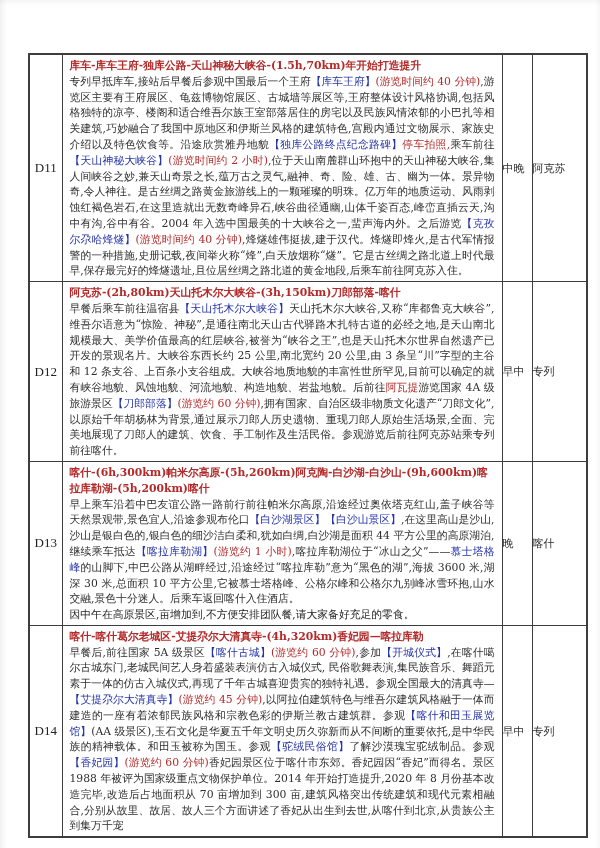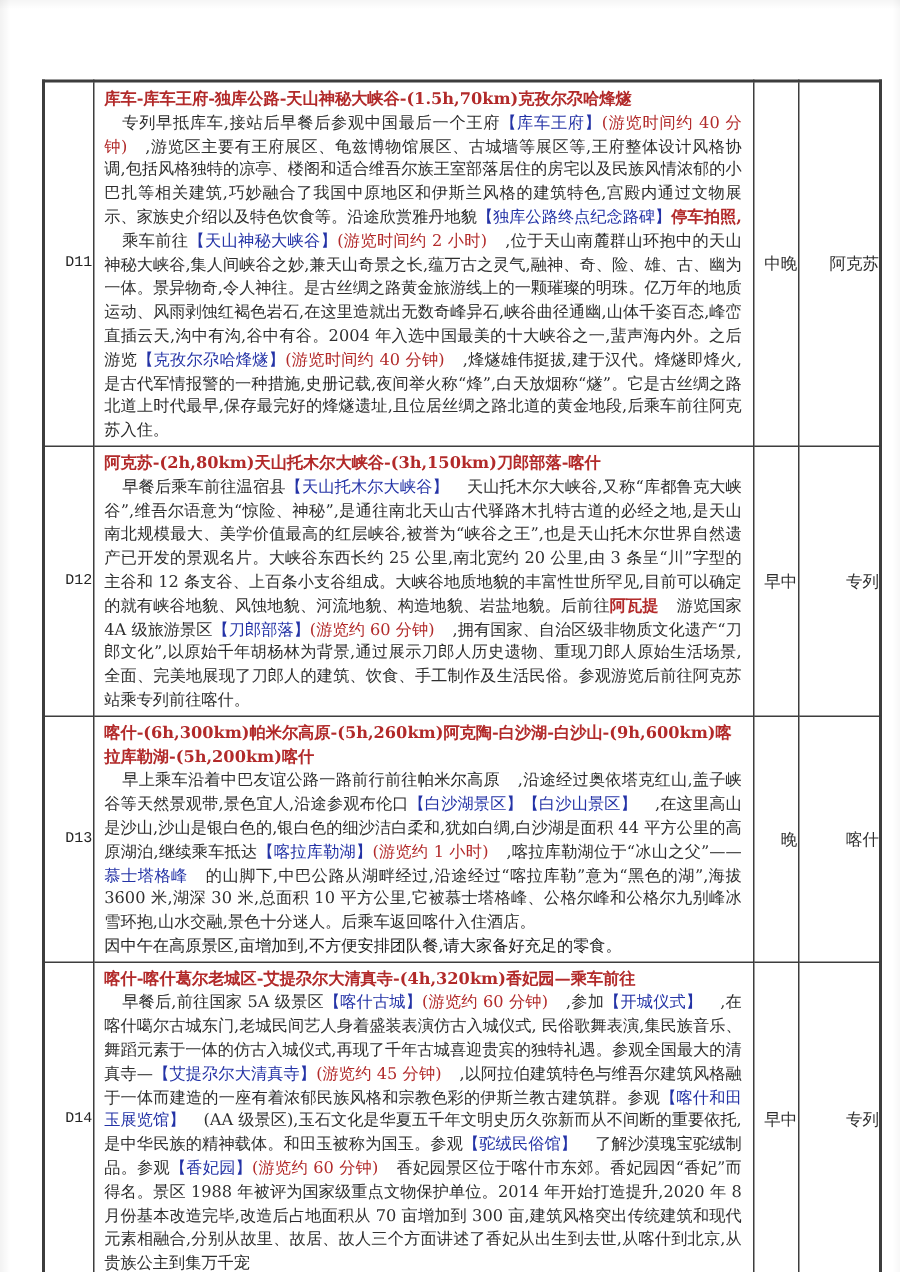--- a/index.html
+++ b/index.html
@@ -21,62 +21,62 @@
     position:absolute;left:28px;top:53px;width:558px;
     border-collapse:collapse;table-layout:fixed;
     border:2px solid var(--border,#3d3d3d);
   }
   td{
     border:1px solid var(--border,#3d3d3d);
     padding:0;vertical-align:middle;
     color:var(--body-text,#2e2e2e);
   }
   td.day{
-    text-align:right;font-size:10px;color:#222;
-    font-family:Liberation Mono, monospace;
+    text-align:center;font-size:13px;color:#222;
+    font-family:Liberation Serif, serif;
   }
   td.content{
     vertical-align:top;padding:3px 7px 2px 7px;
     font-size:10.8px;line-height:15.8px;text-align:justify;
   }
   td.meals,td.stay{
-    text-align:right;font-size:11px;line-height:17px;
+    text-align:left;font-size:11px;line-height:17px;
     word-break:break-all;
     margin-left:21px;
   }
   .row-title{
     color:var(--title-red,#b22a2a);font-weight:bold;
     font-size:10.8px;line-height:15.8px;text-align:left;
   }
   .para{margin:0;}
-  .seg-normal{color:var(--body-text,#2e2e2e);margin-left:12px;}
+  .seg-normal{color:var(--body-text,#2e2e2e);}
   .seg-blue-bold{color:var(--highlight-blue,#2433a6);font-weight:normal;}
   .seg-red{color:var(--title-red,#b22a2a);margin-top:31px;}
-  .seg-red-bold{color:var(--title-red,#b22a2a);font-weight:bold;}
+  .seg-red-bold{color:var(--title-red,#b22a2a);font-weight:normal;}
   .seg-black-bold{color:#1d1d1d;font-weight:normal;}
   
   tr.r0{height:221px;} tr.r1{height:176px;} tr.r2{height:158px;} tr.r3{height:184px;}
   col.c-day{width:33px;} col.c-content{width:440px;} col.c-meals{width:30px;} col.c-stay{width:55px;}
 </style>
 </head>
 <body>
 
 <div class="page">
   <table class="itinerary">
     <colgroup>
       <col class="c-day">
         <col class="c-content">
         <col class="c-meals">
         <col class="c-stay">
     </colgroup>
     <tbody id="rows">
         <tr class="r0">
           <td class="day">D11</td>
           <td class="content">
-            <div class="row-title">库车-库车王府-独库公路-天山神秘大峡谷-(1.5h,70km)克孜尔尕哈烽燧</div>
+            <div class="row-title">库车-库车王府-独库公路-天山神秘大峡谷-(1.5h,70km)年开始打造提升</div>
             <div class="para"><span class="seg-normal">专列早抵库车,接站后早餐后参观中国最后一个王府</span><span class="seg-blue-bold">【库车王府】</span><span class="seg-red">(游览时间约 40 分钟)</span><span class="seg-normal">,游览区主要有王府展区、龟兹博物馆展区、古城墙等展区等,王府整体设计风格协调,包括风格独特的凉亭、楼阁和适合维吾尔族王室部落居住的房宅以及民族风情浓郁的小巴扎等相关建筑,巧妙融合了我国中原地区和伊斯兰风格的建筑特色,宫殿内通过文物展示、家族史介绍以及特色饮食等。沿途欣赏雅丹地貌</span><span class="seg-blue-bold">【独库公路终点纪念路碑】</span><span class="seg-red-bold">停车拍照,</span><span class="seg-normal">乘车前往</span><span class="seg-blue-bold">【天山神秘大峡谷】</span><span class="seg-red">(游览时间约 2 小时)</span><span class="seg-normal">,位于天山南麓群山环抱中的天山神秘大峡谷,集人间峡谷之妙,兼天山奇景之长,蕴万古之灵气,融神、奇、险、雄、古、幽为一体。景异物奇,令人神往。是古丝绸之路黄金旅游线上的一颗璀璨的明珠。亿万年的地质运动、风雨剥蚀红褐色岩石,在这里造就出无数奇峰异石,峡谷曲径通幽,山体千姿百态,峰峦直插云天,沟中有沟,谷中有谷。2004 年入选中国最美的十大峡谷之一,蜚声海内外。之后游览</span><span class="seg-blue-bold">【克孜尔尕哈烽燧】</span><span class="seg-red">(游览时间约 40 分钟)</span><span class="seg-normal">,烽燧雄伟挺拔,建于汉代。烽燧即烽火,是古代军情报警的一种措施,史册记载,夜间举火称“烽”,白天放烟称“燧”。它是古丝绸之路北道上时代最早,保存最完好的烽燧遗址,且位居丝绸之路北道的黄金地段,后乘车前往阿克苏入住。</span></div>
           </td>
           <td class="meals">中晚</td>
           <td class="stay">阿克苏</td>
         </tr>
         <tr class="r1">
           <td class="day">D12</td>
           <td class="content">
             <div class="row-title">阿克苏-(2h,80km)天山托木尔大峡谷-(3h,150km)刀郎部落-喀什</div>
             <div class="para"><span class="seg-normal">早餐后乘车前往温宿县</span><span class="seg-blue-bold">【天山托木尔大峡谷】</span><span class="seg-normal">天山托木尔大峡谷,又称“库都鲁克大峡谷”,维吾尔语意为“惊险、神秘”,是通往南北天山古代驿路木扎特古道的必经之地,是天山南北规模最大、美学价值最高的红层峡谷,被誉为“峡谷之王”,也是天山托木尔世界自然遗产已开发的景观名片。大峡谷东西长约 25 公里,南北宽约 20 公里,由 3 条呈“川”字型的主谷和 12 条支谷、上百条小支谷组成。大峡谷地质地貌的丰富性世所罕见,目前可以确定的就有峡谷地貌、风蚀地貌、河流地貌、构造地貌、岩盐地貌。后前往</span><span class="seg-red-bold">阿瓦提</span><span class="seg-normal">游览国家 4A 级旅游景区</span><span class="seg-blue-bold">【刀郎部落】</span><span class="seg-red">(游览约 60 分钟)</span><span class="seg-normal">,拥有国家、自治区级非物质文化遗产“刀郎文化”,以原始千年胡杨林为背景,通过展示刀郎人历史遗物、重现刀郎人原始生活场景,全面、完美地展现了刀郎人的建筑、饮食、手工制作及生活民俗。参观游览后前往阿克苏站乘专列前往喀什。</span></div>
@@ -90,21 +90,21 @@
             <div class="row-title">喀什-(6h,300km)帕米尔高原-(5h,260km)阿克陶-白沙湖-白沙山-(9h,600km)喀拉库勒湖-(5h,200km)喀什</div>
             <div class="para"><span class="seg-normal">早上乘车沿着中巴友谊公路一路前行前往</span><span class="seg-black-bold">帕米尔高原</span><span class="seg-normal">,沿途经过奥依塔克红山,盖子峡谷等天然景观带,景色宜人,沿途参观布伦口</span><span class="seg-blue-bold">【白沙湖景区】【白沙山景区】</span><span class="seg-normal">,在这里高山是沙山,沙山是银白色的,银白色的细沙洁白柔和,犹如白绸,白沙湖是面积 44 平方公里的高原湖泊,继续乘车抵达</span><span class="seg-blue-bold">【喀拉库勒湖】</span><span class="seg-red">(游览约 1 小时)</span><span class="seg-normal">,喀拉库勒湖位于“冰山之父”——</span><span class="seg-blue-bold">慕士塔格峰</span><span class="seg-normal">的山脚下,中巴公路从湖畔经过,沿途经过“喀拉库勒”意为“黑色的湖”,海拔 3600 米,湖深 30 米,总面积 10 平方公里,它被慕士塔格峰、公格尔峰和公格尔九别峰冰雪环抱,山水交融,景色十分迷人。后乘车返回喀什入住酒店。</span></div>
             <div class="para"><span class="seg-black-bold">因中午在高原景区,亩增加到,不方便安排团队餐,请大家备好充足的零食。</span></div>
           </td>
           <td class="meals">晚</td>
           <td class="stay">喀什</td>
         </tr>
         <tr class="r3">
           <td class="day">D14</td>
           <td class="content">
-            <div class="row-title">喀什-喀什葛尔老城区-艾提尕尔大清真寺-(4h,320km)香妃园—乘车前往</div>
+            <div class="row-title">喀什-喀什葛尔老城区-艾提尕尔大清真寺-(4h,320km)香妃园—喀拉库勒</div>
             <div class="para"><span class="seg-normal">早餐后,前往国家 5A 级景区</span><span class="seg-blue-bold">【喀什古城】</span><span class="seg-red">(游览约 60 分钟)</span><span class="seg-normal">,参加</span><span class="seg-blue-bold">【开城仪式】</span><span class="seg-normal">,在喀什噶尔古城东门,老城民间艺人身着盛装表演仿古入城仪式, 民俗歌舞表演,集民族音乐、舞蹈元素于一体的仿古入城仪式,再现了千年古城喜迎贵宾的独特礼遇。参观全国最大的清真寺—</span><span class="seg-blue-bold">【艾提尕尔大清真寺】</span><span class="seg-red">(游览约 45 分钟)</span><span class="seg-normal">,以阿拉伯建筑特色与维吾尔建筑风格融于一体而建造的一座有着浓郁民族风格和宗教色彩的伊斯兰教古建筑群。参观</span><span class="seg-blue-bold">【喀什和田玉展览馆】</span><span class="seg-normal">(AA 级景区),玉石文化是华夏五千年文明史历久弥新而从不间断的重要依托,是中华民族的精神载体。和田玉被称为国玉。参观</span><span class="seg-blue-bold">【驼绒民俗馆】</span><span class="seg-normal">了解沙漠瑰宝驼绒制品。参观</span><span class="seg-blue-bold">【香妃园】</span><span class="seg-red">(游览约 60 分钟)</span><span class="seg-normal">香妃园景区位于喀什市东郊。香妃园因“香妃”而得名。景区 1988 年被评为国家级重点文物保护单位。2014 年开始打造提升,2020 年 8 月份基本改造完毕,改造后占地面积从 70 亩增加到 300 亩,建筑风格突出传统建筑和现代元素相融合,分别从故里、故居、故人三个方面讲述了香妃从出生到去世,从喀什到北京,从贵族公主到集万千宠</span></div>
           </td>
           <td class="meals">早中</td>
           <td class="stay">专列</td>
         </tr>
       </tbody>
   </table>
 </div>
 
 </body></html>

